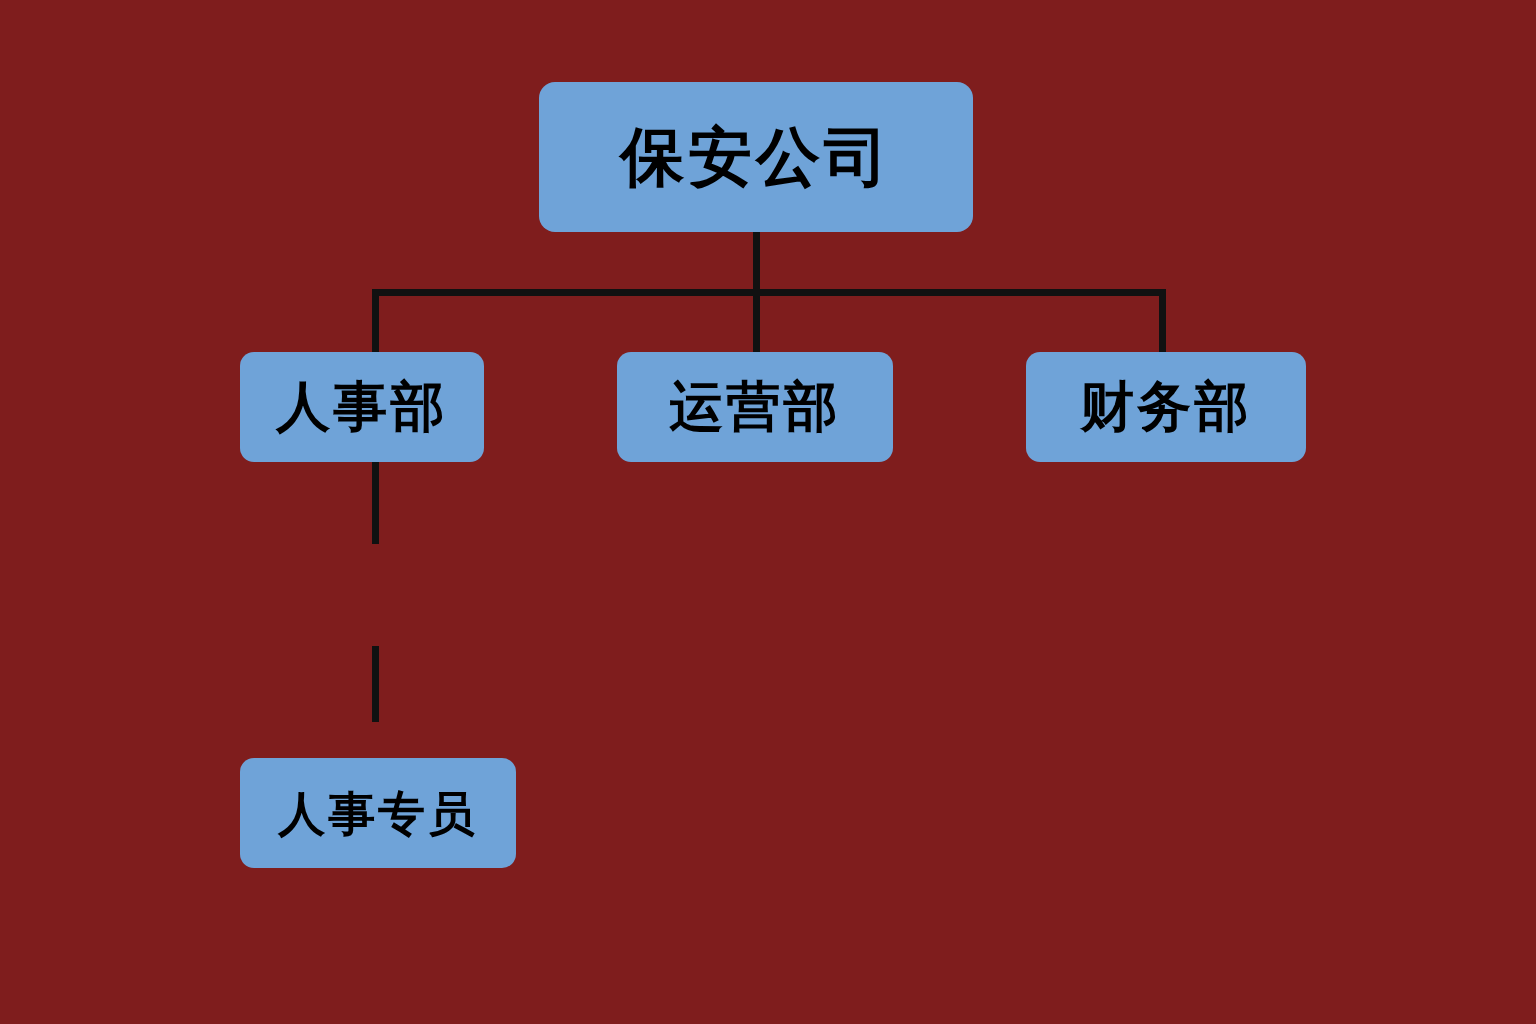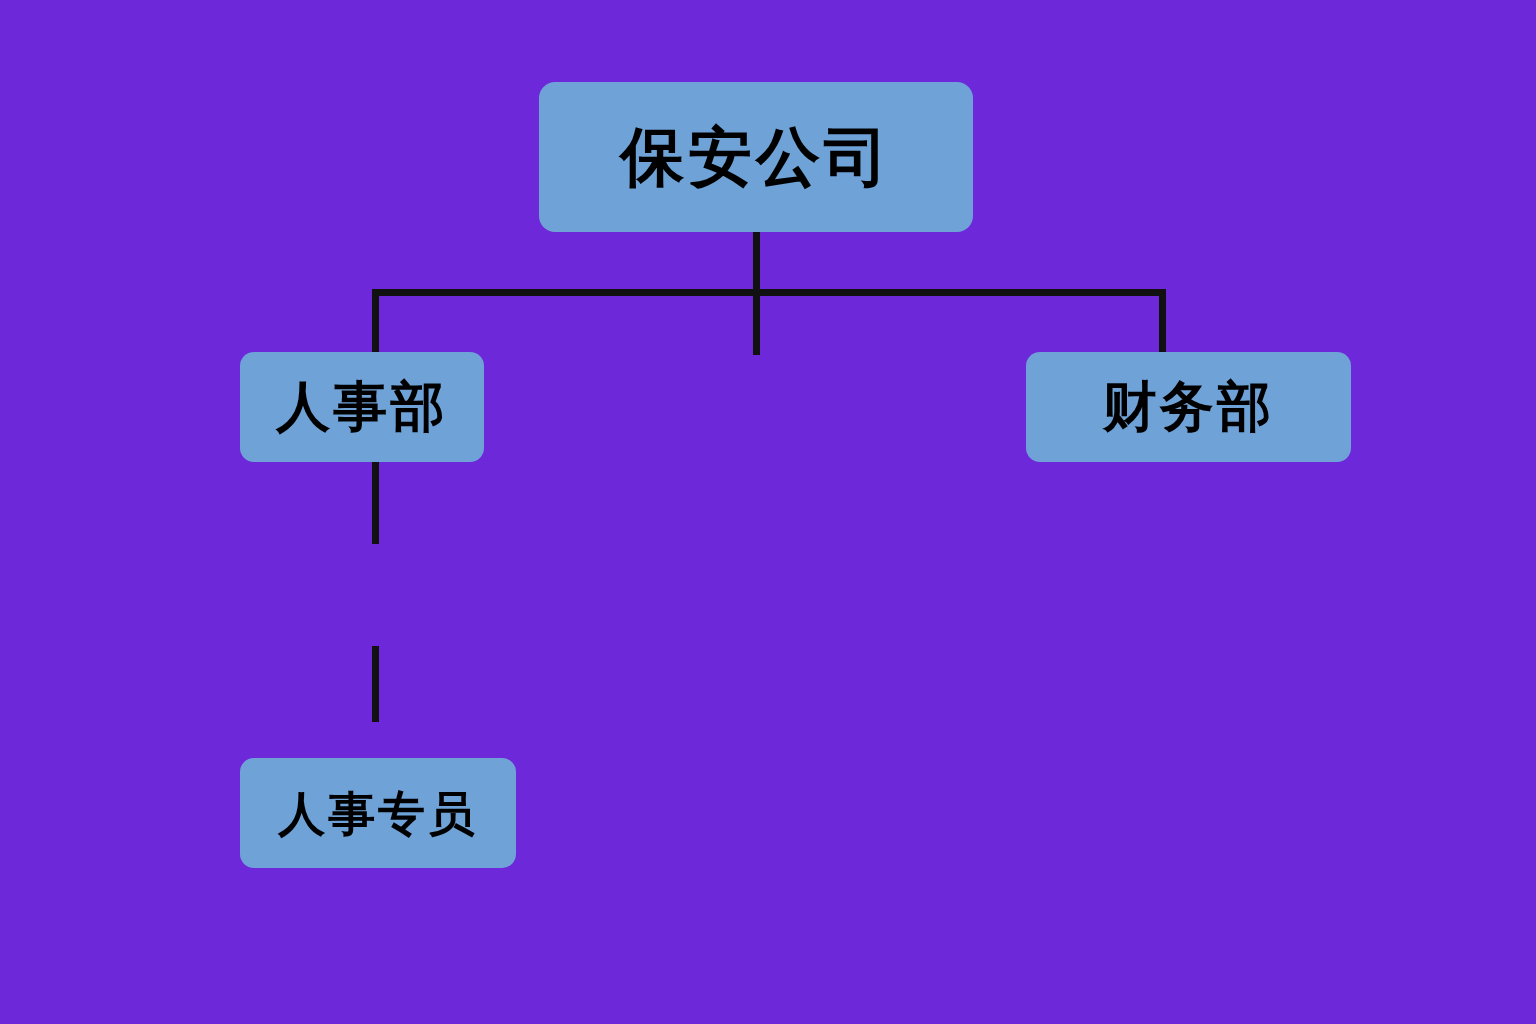--- a/index.html
+++ b/index.html
@@ -7,21 +7,21 @@
     padding: 0;
     background: #ffffff;
   }
   body {
     font-family: "DejaVu Sans", "Liberation Sans", sans-serif;
   }
   #org-chart {
     position: relative;
     width: 1536px;
     height: 1024px;
-    background: #6d28d9;
+    background: #7f1d1d;
     overflow: hidden;
   }
   .node {
     position: absolute;
     box-sizing: border-box;
     background: #6fa3d8;
     border-radius: 14px;
     display: flex;
     align-items: center;
     justify-content: center;
@@ -41,21 +41,21 @@
     font-size: 64px;
     border-radius: 16px;
   }
   .node-dept {
     top: 352px;
     height: 110px;
     font-size: 54px;
   }
   .node-hr       { left: 240px;  width: 244px; }
   .node-ops      { left: 617px;  width: 276px; }
-  .node-finance  { left: 1026px; width: 325px; }
+  .node-finance  { left: 1026px; width: 280px; }
 
   .node-sub {
     left: 240px;
     width: 276px;
     height: 110px;
     font-size: 47px;
   }
   .node-supervisor { top: 540px; }
   .node-specialist { top: 758px; }
 
@@ -100,19 +100,20 @@
   <div class="line line-v conn-drop-hr"></div>
   <div class="line line-v conn-drop-ops"></div>
   <div class="line line-v conn-drop-finance"></div>
   <div class="line line-v conn-hr-supervisor"></div>
   <div class="line line-v conn-supervisor-specialist"></div>
 
   <div class="node node-root">保安公司</div>
 
   <div class="node node-dept node-hr">人事部</div>
 
+  <div class="node node-dept node-ops">运营部</div>
 
   <div class="node node-dept node-finance">财务部</div>
 
 
   <div class="node node-sub node-specialist">人事专员</div>
 
 </div>
 
 </body></html>

